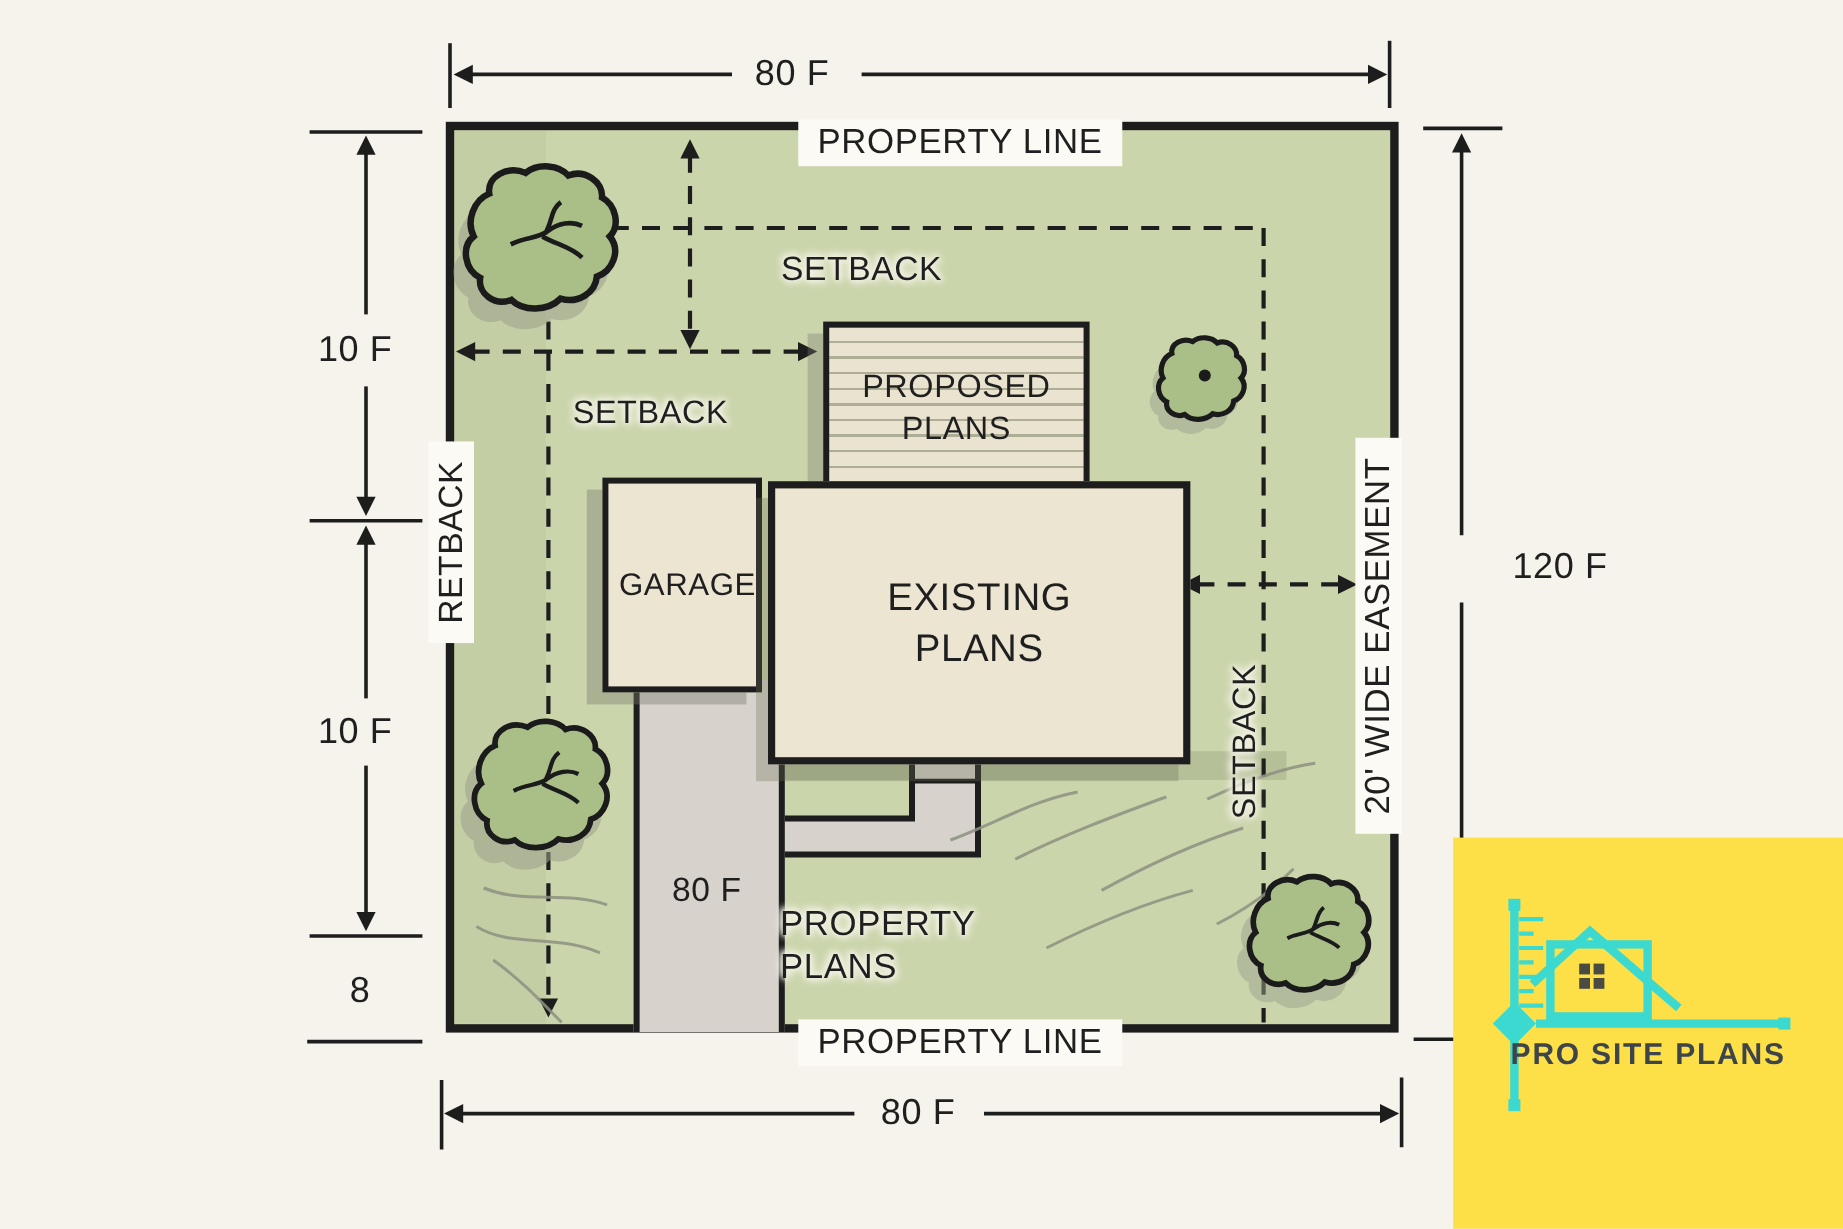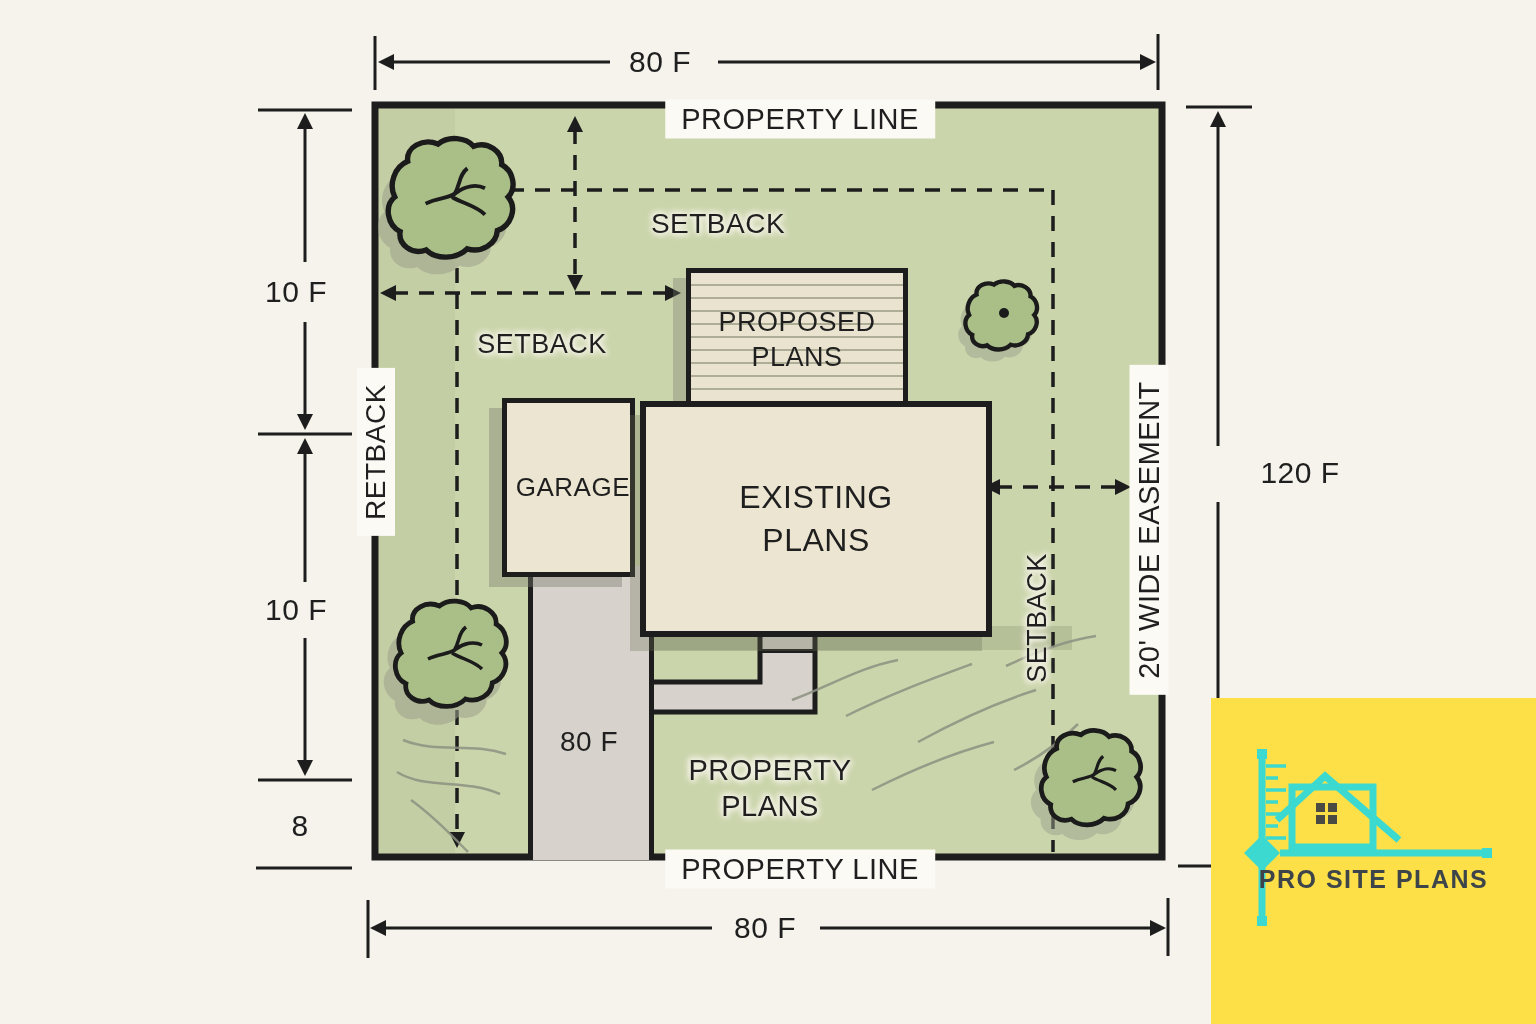--- a/index.html
+++ b/index.html
@@ -173,21 +173,21 @@
   <div class="lbl whitebg" style="left:800px;top:869px;font-size:29px;">PROPERTY LINE</div>
 
   <div class="lbl halo" style="left:718px;top:224px;font-size:28px;">SETBACK</div>
   <div class="lbl halo" style="left:542px;top:344px;font-size:27px;">SETBACK</div>
   <div class="lbl rot halo" style="left:1037px;top:618px;font-size:27px;">SETBACK</div>
 
   <div class="lbl rot whitebg" style="left:376px;top:452px;font-size:28px;">RETBACK</div>
   <div class="lbl rot whitebg" style="left:1149px;top:530px;font-size:29px;">20' WIDE EASEMENT</div>
 
   <div class="lbl halo" style="left:770px;top:788px;font-size:29px;line-height:1.25;
-       white-space:normal;text-align:center;width:240px;transform:translate(-50%,-50%);">
+       white-space:normal;text-align:left;width:240px;transform:translate(-50%,-50%);">
     <span>PROPERTY</span><br>
     <span>PLANS</span>
   </div>
 
   <div id="logo-box">
     <svg width="325" height="326" viewBox="0 0 325 326">
       <g stroke="#3bd9cf" fill="none">
         <path d="M51,57 V224" stroke-width="7"></path>
         <path d="M55,68 H75 M55,80 H67 M55,92 H75 M55,104 H67 M55,116 H75 M55,128 H67 M55,140 H75" stroke-width="3.5"></path>
         <path d="M69,155 H276" stroke-width="7"></path>

